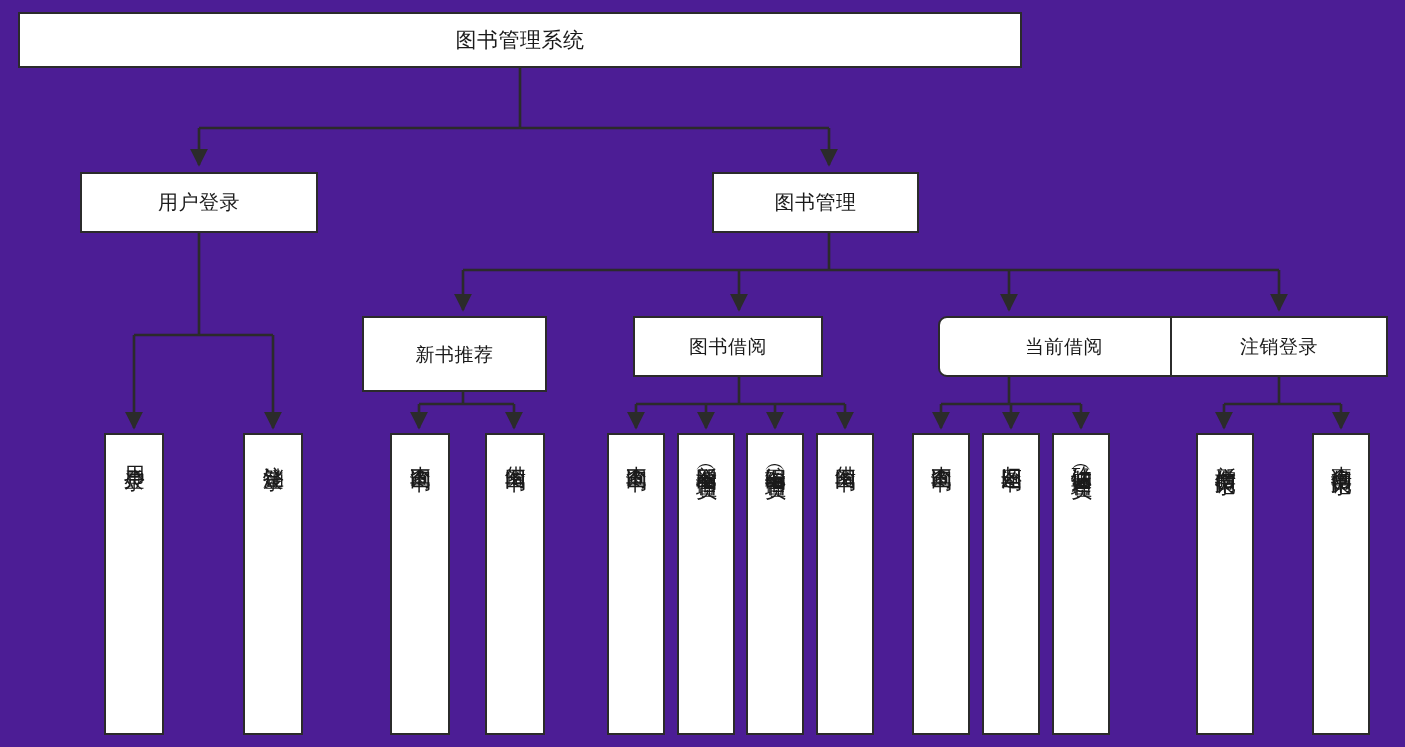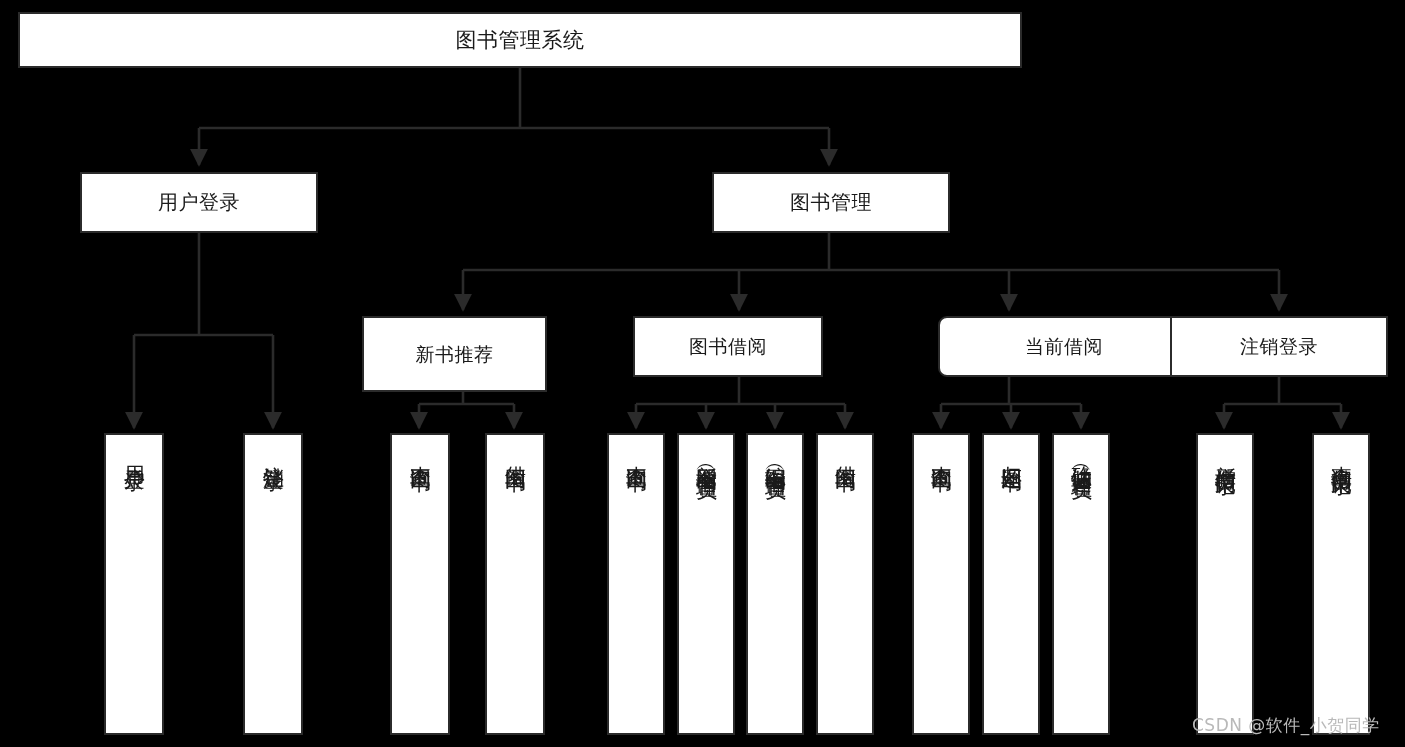--- a/index.html
+++ b/index.html
@@ -7,21 +7,21 @@
     padding: 0;
     background: #ffffff;
   }
   body {
     font-family: "DejaVu Sans", "Liberation Sans", sans-serif;
   }
   #canvas {
     position: relative;
     width: 1405px;
     height: 747px;
-    background: #000000;
+    background: #4c1d95;
     overflow: hidden;
   }
   svg.wires {
     position: absolute;
     left: 0;
     top: 0;
     width: 1405px;
     height: 747px;
     pointer-events: none;
   }
@@ -121,21 +121,21 @@
     </g>
   </svg>
 
   <div class="node node-root" style="left:18px; top:12px; width:1004px; height:56px;">
     <span class="lbl">图书管理系统</span>
   </div>
 
   <div class="node node-l1" style="left:80px; top:172px; width:238px; height:61px;">
     <span class="lbl">用户登录</span>
   </div>
-  <div class="node node-l1" style="left:712px; top:172px; width:238px; height:61px;">
+  <div class="node node-l1" style="left:712px; top:172px; width:207px; height:61px;">
     <span class="lbl">图书管理</span>
   </div>
 
   <div class="node node-l2" style="left:362px; top:316px; width:185px; height:76px;">
     <span class="lbl">新书推荐</span>
   </div>
   <div class="node node-l2" style="left:633px; top:316px; width:190px; height:61px;">
     <span class="lbl">图书借阅</span>
   </div>
   <div class="node node-l2" style="left:938px; top:316px; width:252px; height:61px;border-radius:9px;">
@@ -182,15 +182,14 @@
     <span class="lbl">确认归还（管理员）</span>
   </div>
 
   <div class="node node-leaf" style="left:1196px; top:433px; width:58px; height:302px;">
     <span class="lbl">新增借阅记录</span>
   </div>
   <div class="node node-leaf" style="left:1312px; top:433px; width:58px; height:302px;">
     <span class="lbl">查询借阅记录</span>
   </div>
 
-  <div class="watermark" style="left:1192px; top:714px;">CSDN @软件_小贺同学</div>
 
 </div>
 
 </body></html>

